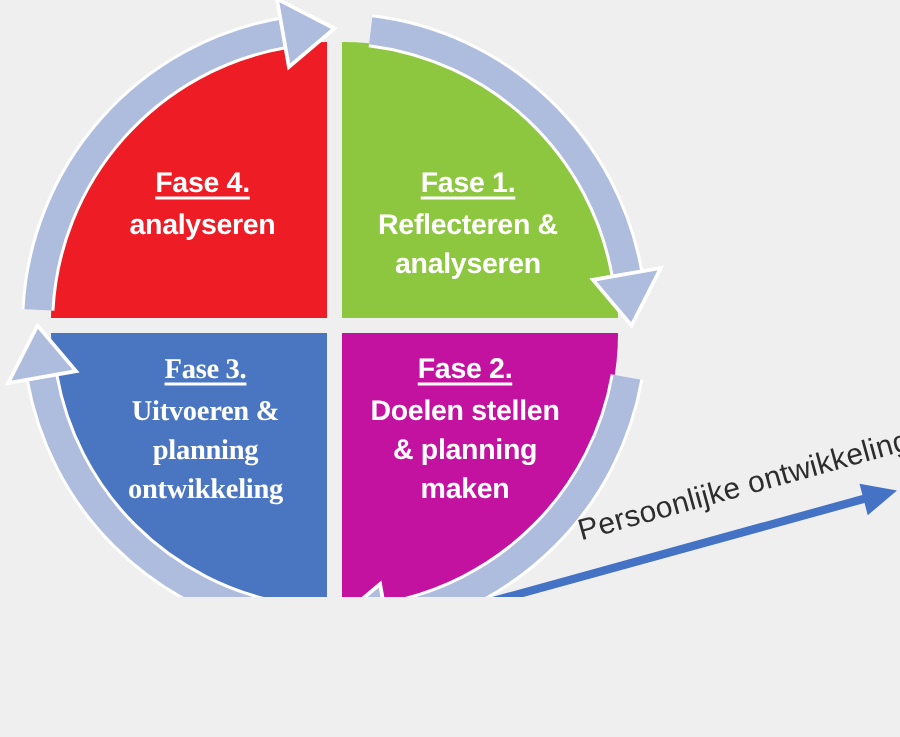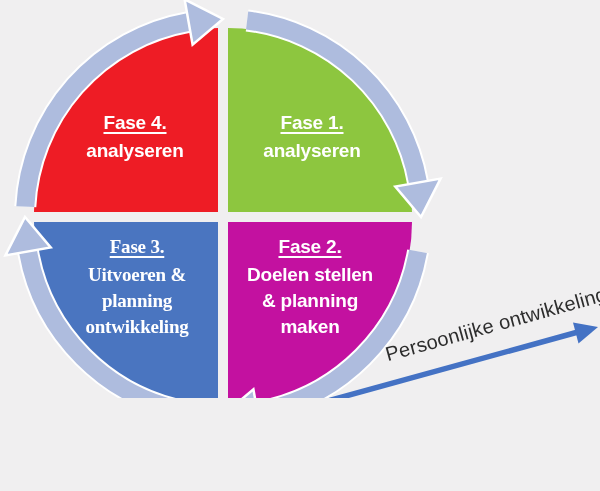--- a/index.html
+++ b/index.html
@@ -75,20 +75,21 @@
     </g>
   </svg>
 
   <div class="phase-label label-red">
     <div class="phase-title">Fase 4.</div>
     <div>analyseren</div>
   </div>
 
   <div class="phase-label label-green">
     <div class="phase-title">Fase 1.</div>
+    <div>Reflecteren &amp;</div>
     <div>analyseren</div>
   </div>
 
   <div class="phase-label label-blue">
     <div class="phase-title">Fase 3.</div>
     <div>Uitvoeren &amp;</div>
     <div>planning</div>
     <div>ontwikkeling</div>
   </div>
 

